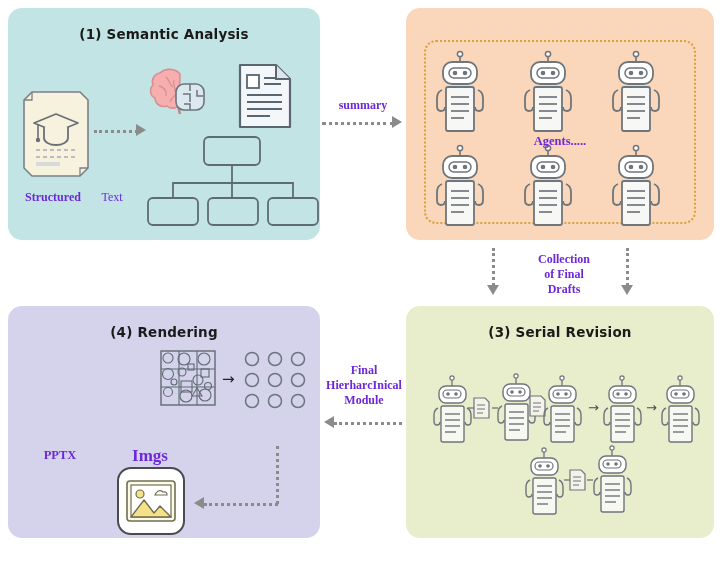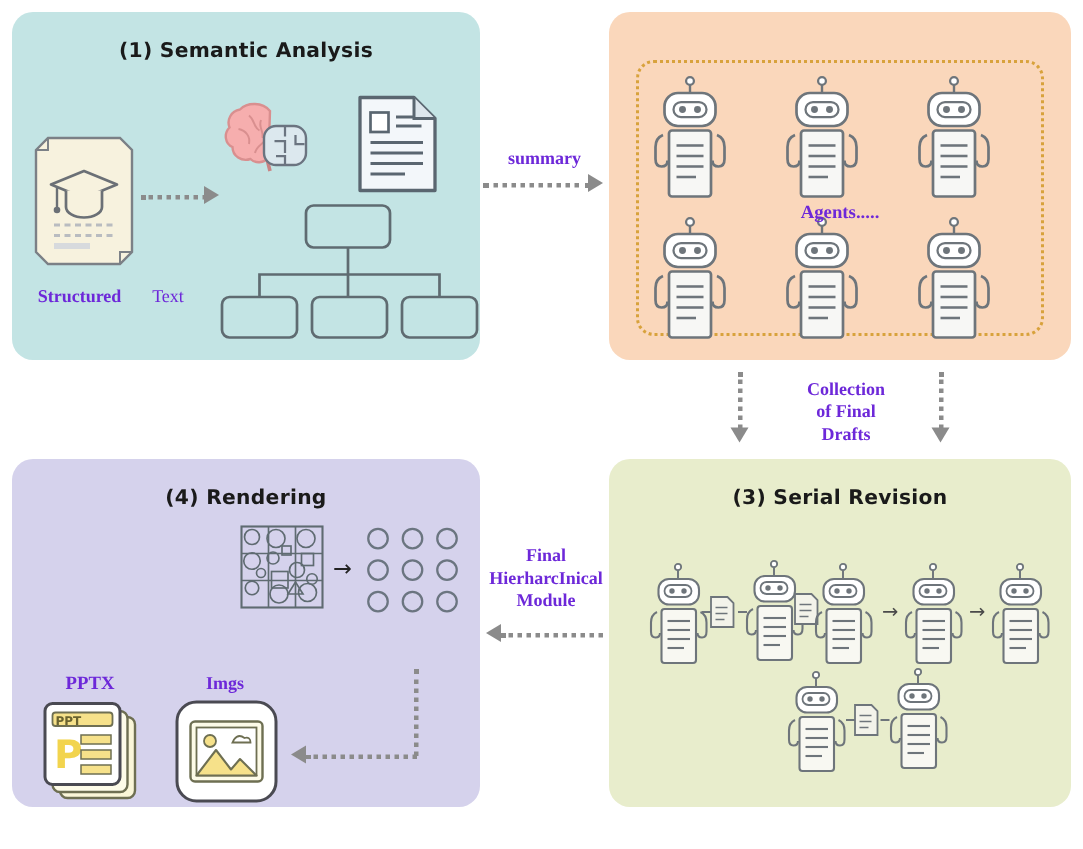--- a/index.html
+++ b/index.html
@@ -240,37 +240,22 @@
           <circle cx="138" cy="30" r="6.5"></circle>
         <circle cx="92" cy="51" r="6.5"></circle>
           <circle cx="115" cy="51" r="6.5"></circle>
           <circle cx="138" cy="51" r="6.5"></circle>
       </g>
     </svg>
   </div>
 
 
   <div class="lbl" style="left:16px;top:142px;width:72px;font-size:12.5px;">PPTX</div>
-  <div class="lbl" style="left:106px;top:142px;width:72px;font-size:12px;">Imgs</div>
-
-  <div class="abs" style="left:18px;top:160px;">
-    <svg width="70" height="72" viewBox="0 0 70 72">
-      <rect x="14" y="12" width="50" height="54" rx="5" fill="#faf6d8" stroke="#6e6f52" stroke-width="1.6"></rect>
-      <rect x="9" y="8" width="50" height="54" rx="5" fill="#fdfbe8" stroke="#6e6f52" stroke-width="1.6"></rect>
-      <rect x="4" y="3" width="50" height="54" rx="5" fill="#ffffff" stroke="#4a4a52" stroke-width="2"></rect>
-      <rect x="9" y="9" width="40" height="9" rx="2" fill="#f6e18a" stroke="#6e6f52" stroke-width="1.2"></rect>
-      <text x="11" y="17" font-size="8" font-weight="700" fill="#6a6330" font-family="DejaVu Sans, sans-serif">PPT</text>
-      <text x="10" y="46" font-size="26" font-weight="700" fill="#f2d44e" font-family="DejaVu Sans, sans-serif">P</text>
-      <g fill="#f6e18a" stroke="#6e6f52" stroke-width="1">
-        <rect x="28" y="24" width="20" height="6"></rect>
-          <rect x="28" y="34" width="20" height="6"></rect>
-          <rect x="28" y="44" width="20" height="6"></rect>
-      </g>
-    </svg>
-  </div>
+  <div class="lbl" style="left:106px;top:142px;width:72px;font-size:17px;">Imgs</div>
+
 
   <div class="abs" style="left:108px;top:160px;">
     <svg width="72" height="72" viewBox="0 0 72 72">
       <rect x="2" y="2" width="66" height="66" rx="13" fill="#fff" stroke="#4a4a52" stroke-width="2"></rect>
       <rect x="11" y="15" width="48" height="40" rx="3" fill="#fdfbe8" stroke="#6e6f52" stroke-width="1.6"></rect>
       <rect x="15" y="19" width="40" height="32" fill="#ffffff" stroke="#6e6f52" stroke-width="1.2"></rect>
       <circle cx="24" cy="28" r="4" fill="#f6e18a" stroke="#6e6f52" stroke-width="1.2"></circle>
       <path d="M40 27 q3-4 7-1 q4-1 4 3 h-12 z" fill="#fff" stroke="#6e6f52" stroke-width="1.2"></path>
       <path d="M15 51 l13-17 l10 13 l6-7 l11 11 z" fill="#f6e18a" stroke="#6e6f52" stroke-width="1.4" stroke-linejoin="round"></path>
     </svg>

